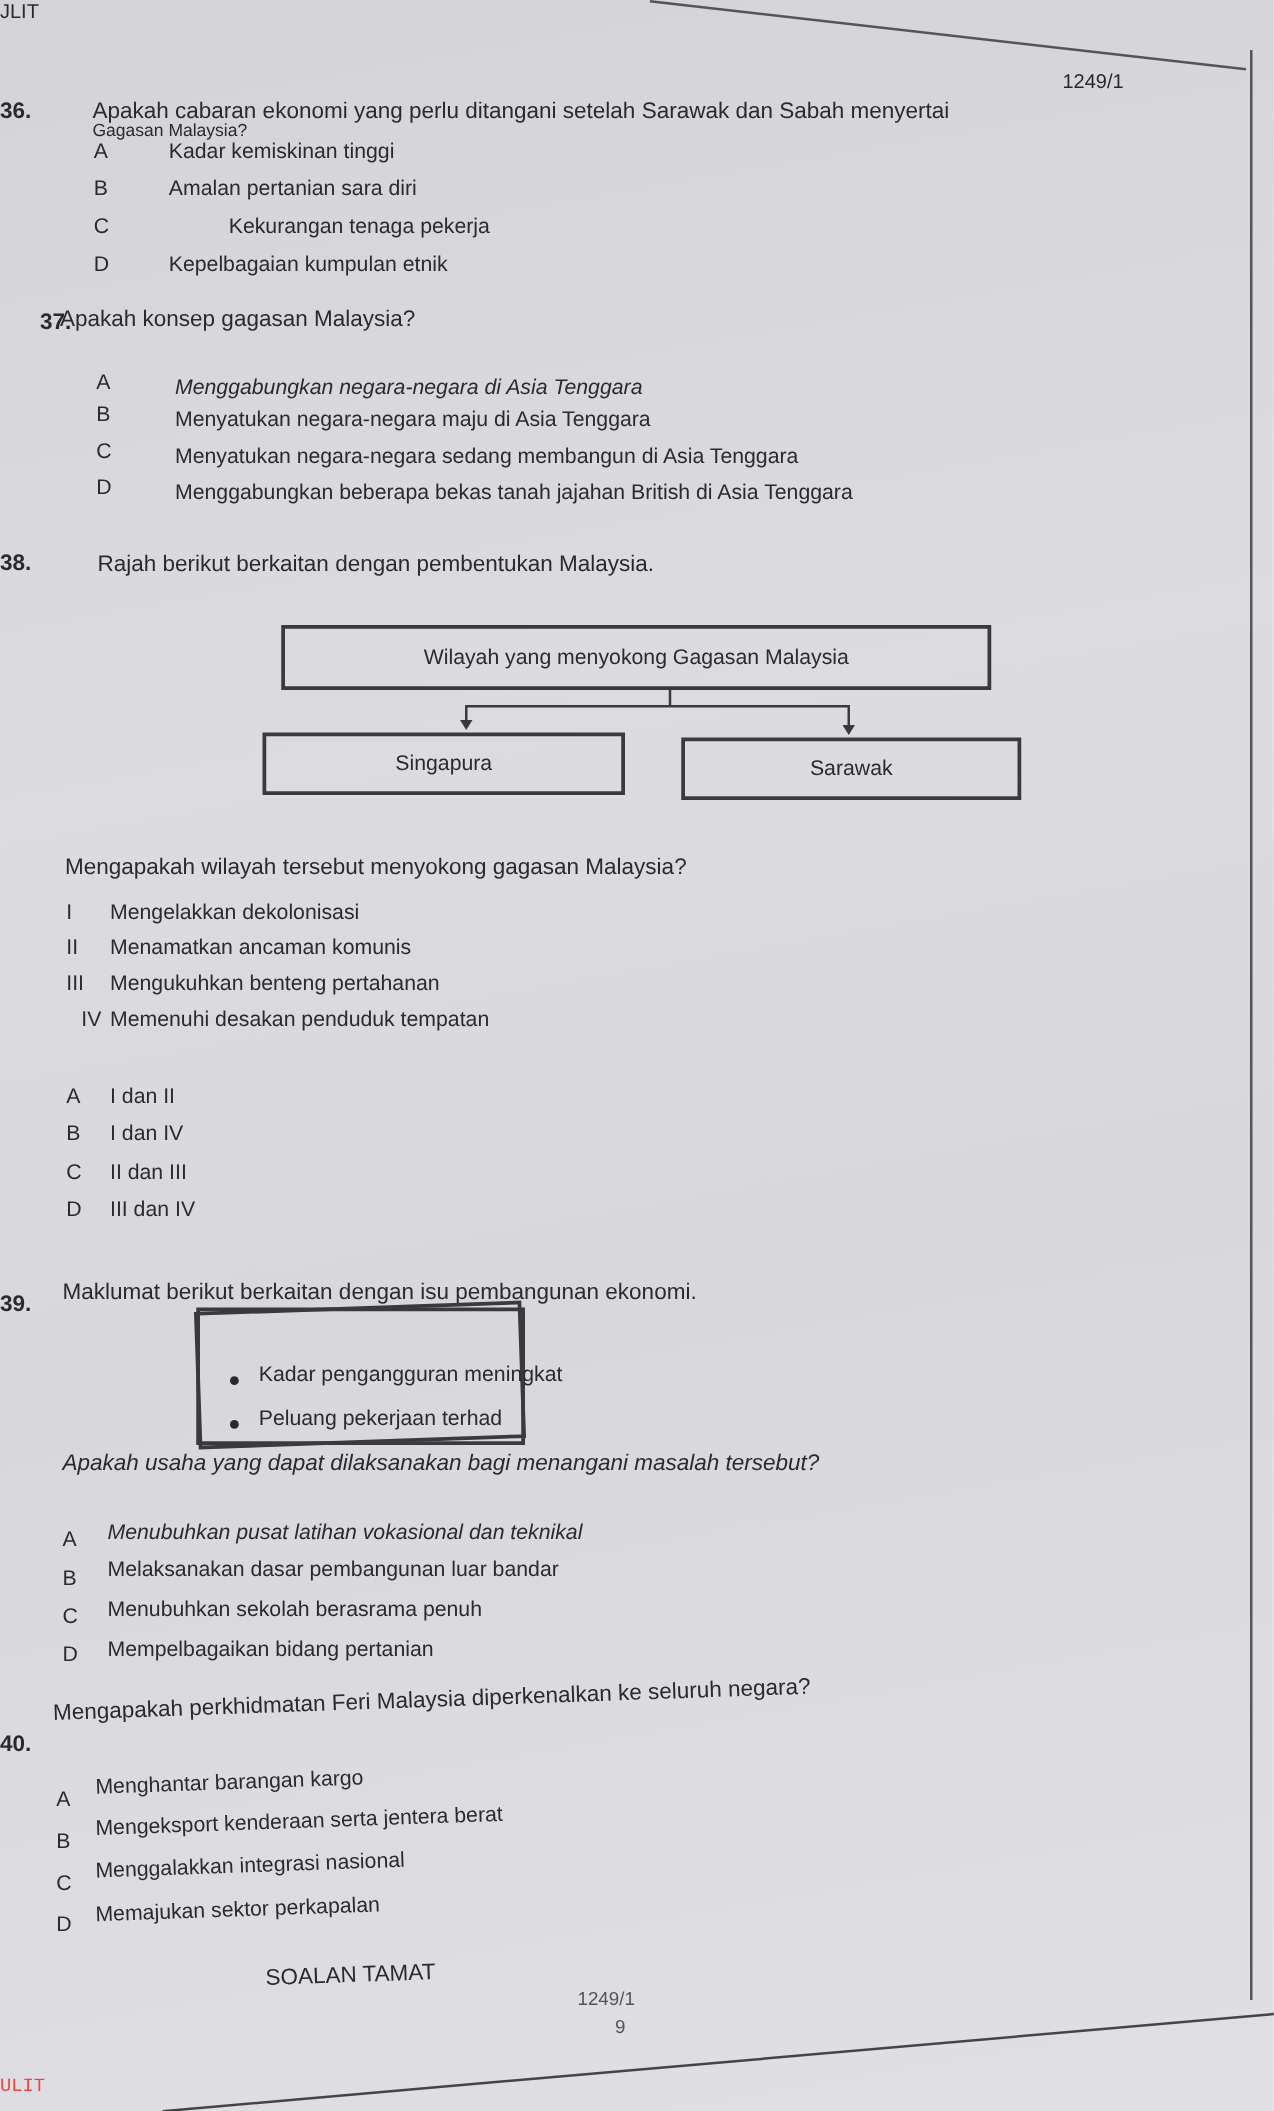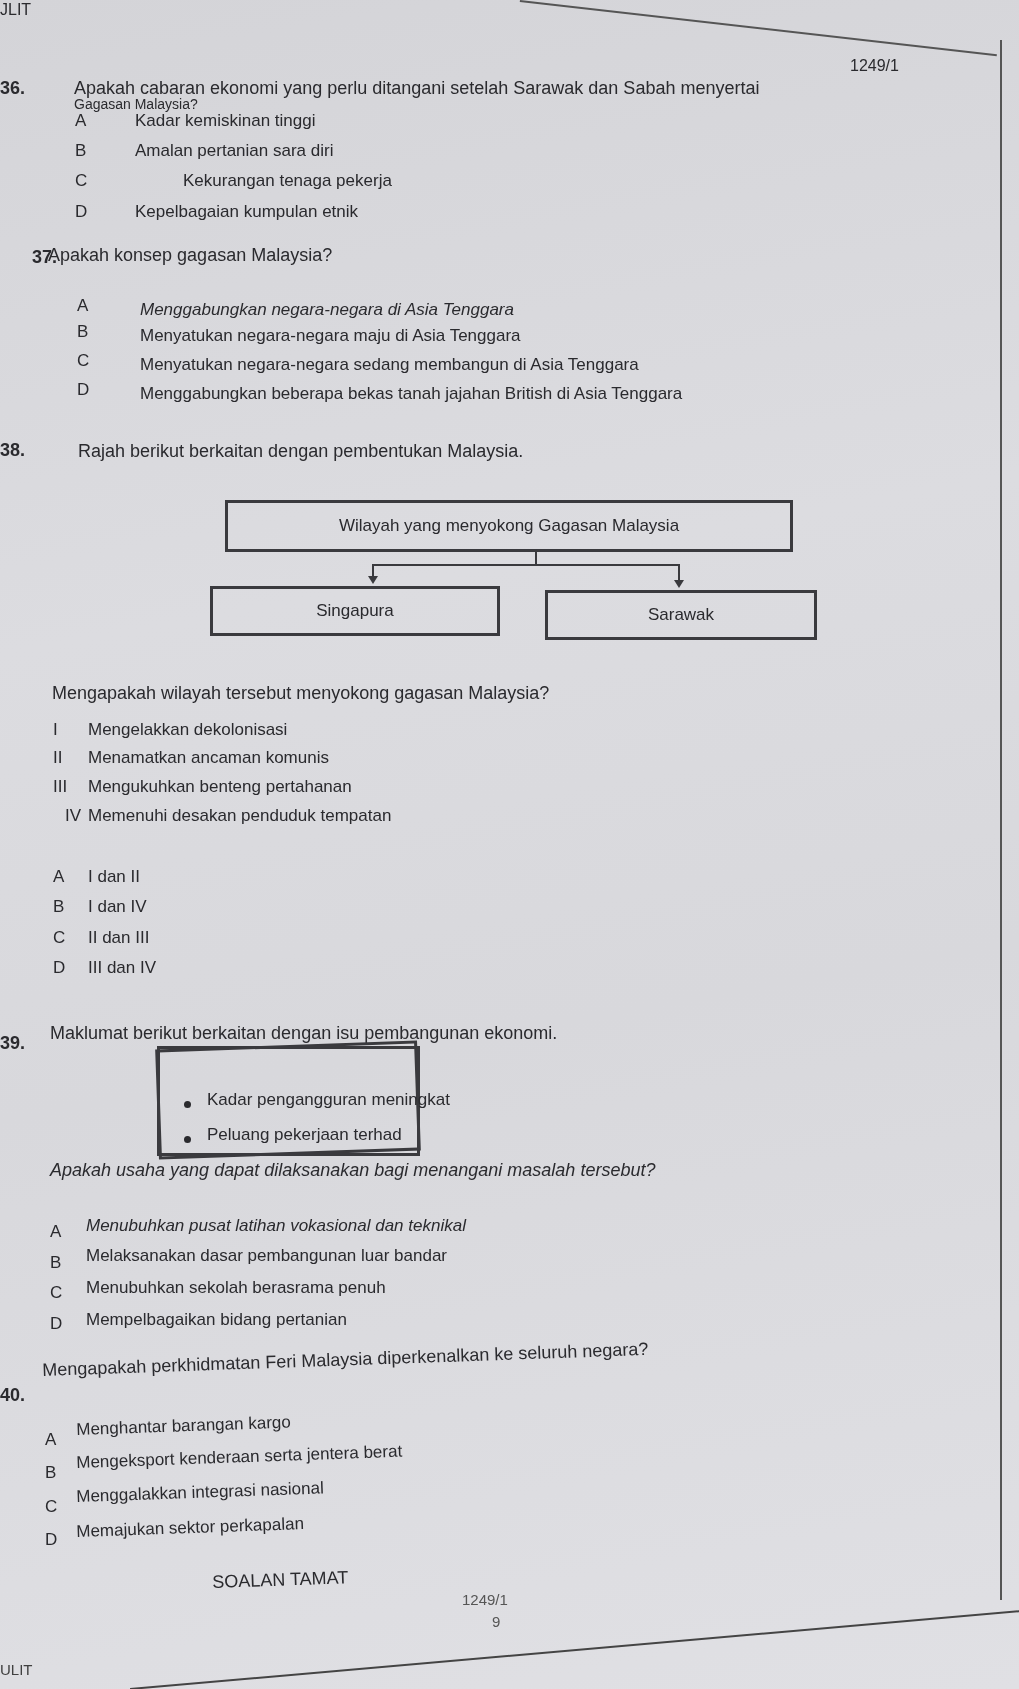--- a/index.html
+++ b/index.html
@@ -134,13 +134,13 @@
   <span class="opt-text" style="left:76px;top:1453px;transform:rotate(-2deg);transform-origin:left top;">Mengeksport kenderaan serta jentera berat</span>
   <span class="opt-letter" style="left:45px;top:1497px;">C</span>
   <span class="opt-text" style="left:76px;top:1487px;transform:rotate(-2deg);transform-origin:left top;">Menggalakkan integrasi nasional</span>
   <span class="opt-letter" style="left:45px;top:1530px;">D</span>
   <span class="opt-text" style="left:76px;top:1522px;transform:rotate(-2deg);transform-origin:left top;">Memajukan sektor perkapalan</span>
 </div>
 
 <div class="abs txt" style="left:212px;top:1572px;font-size:18px;transform:rotate(-2deg);transform-origin:left top;">SOALAN TAMAT</div>
 <div class="abs txt" style="left:462px;top:1590px;font-size:15px;color:#555;">1249/1</div>
 <div class="abs txt" style="left:492px;top:1612px;font-size:15px;color:#555;">9</div>
-<div class="abs txt" style="left:0;top:1660px;font-size:15px;color:#404040;">ULIT</div>
+<div class="abs txt" style="left:0;top:1660px;font-size:15px;color:#ef4444;font-family:Liberation Mono, monospace;">ULIT</div>
 
 </body></html>

